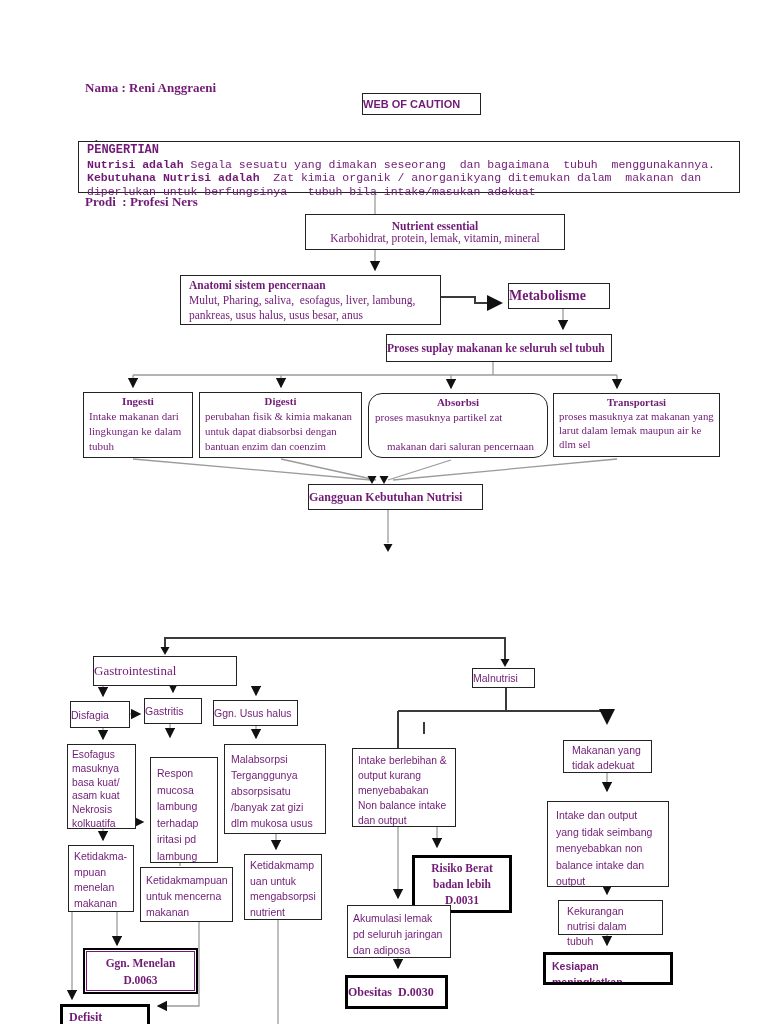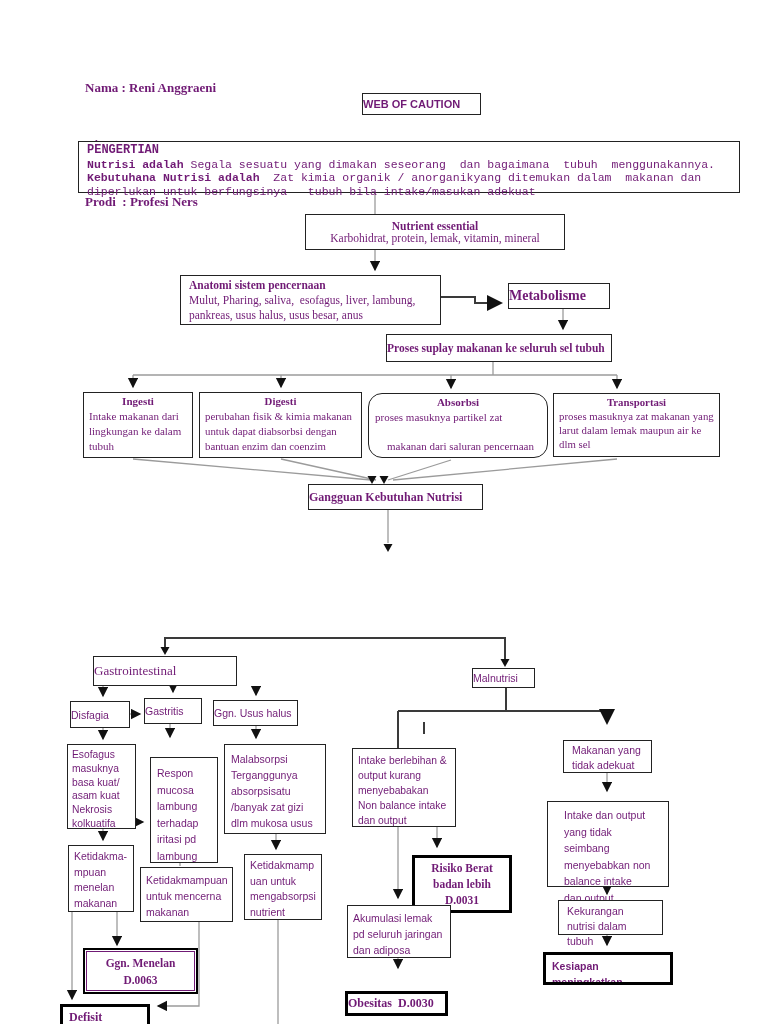--- a/index.html
+++ b/index.html
@@ -177,27 +177,27 @@
   <div class="box sans t" style="left:352px;top:748px;width:104px;height:79px;padding:4px 5px;font-size:10.3px;line-height:15px;">Intake berlebihan &amp; output kurang menyebabakan Non balance intake dan output</div>
 
   <div class="box thick col serif b" style="left:412px;top:855px;width:100px;height:58px;font-size:11.5px;line-height:16px;">
     <div class="t">Risiko Berat</div>
     <div class="t">badan lebih</div>
     <div class="t">D.0031</div>
   </div>
 
   <div class="box sans t" style="left:347px;top:905px;width:104px;height:53px;padding:4px 5px;font-size:10.5px;line-height:16px;">Akumulasi lemak pd seluruh jaringan dan adiposa</div>
 
-  <div class="box thick ctr serif b" style="left:345px;top:975px;width:103px;height:25px;font-size:12px;margin-top:16px;">
+  <div class="box thick ctr serif b" style="left:345px;top:975px;width:103px;height:34px;font-size:12px;">
     <span class="t">Obesitas  D.0030</span>
   </div>
 
   <div class="box sans t" style="left:563px;top:740px;width:89px;height:33px;padding:2px 8px;font-size:10.5px;line-height:15px;">Makanan yang tidak adekuat</div>
 
-  <div class="box sans t" style="left:547px;top:801px;width:122px;height:86px;padding:5px 16px;font-size:10.5px;line-height:16.5px;">Intake dan output yang tidak seimbang menyebabkan non balance intake dan output</div>
+  <div class="box sans t" style="left:547px;top:801px;width:122px;height:86px;padding:5px 8px;font-size:10.5px;line-height:16.5px;">Intake dan output yang tidak seimbang menyebabkan non balance intake dan output</div>
 
   <div class="box sans t" style="left:558px;top:900px;width:105px;height:35px;padding:3px 8px;font-size:10.5px;line-height:15px;">Kekurangan nutrisi dalam tubuh</div>
 
   <div class="box thick sans b" style="left:543px;top:952px;width:130px;height:33px;padding:3px 6px;font-size:10.5px;line-height:16px;overflow:hidden;">
     <div class="t">Kesiapan meningkatkan</div>
 
   </div>
 
 </div>
 

